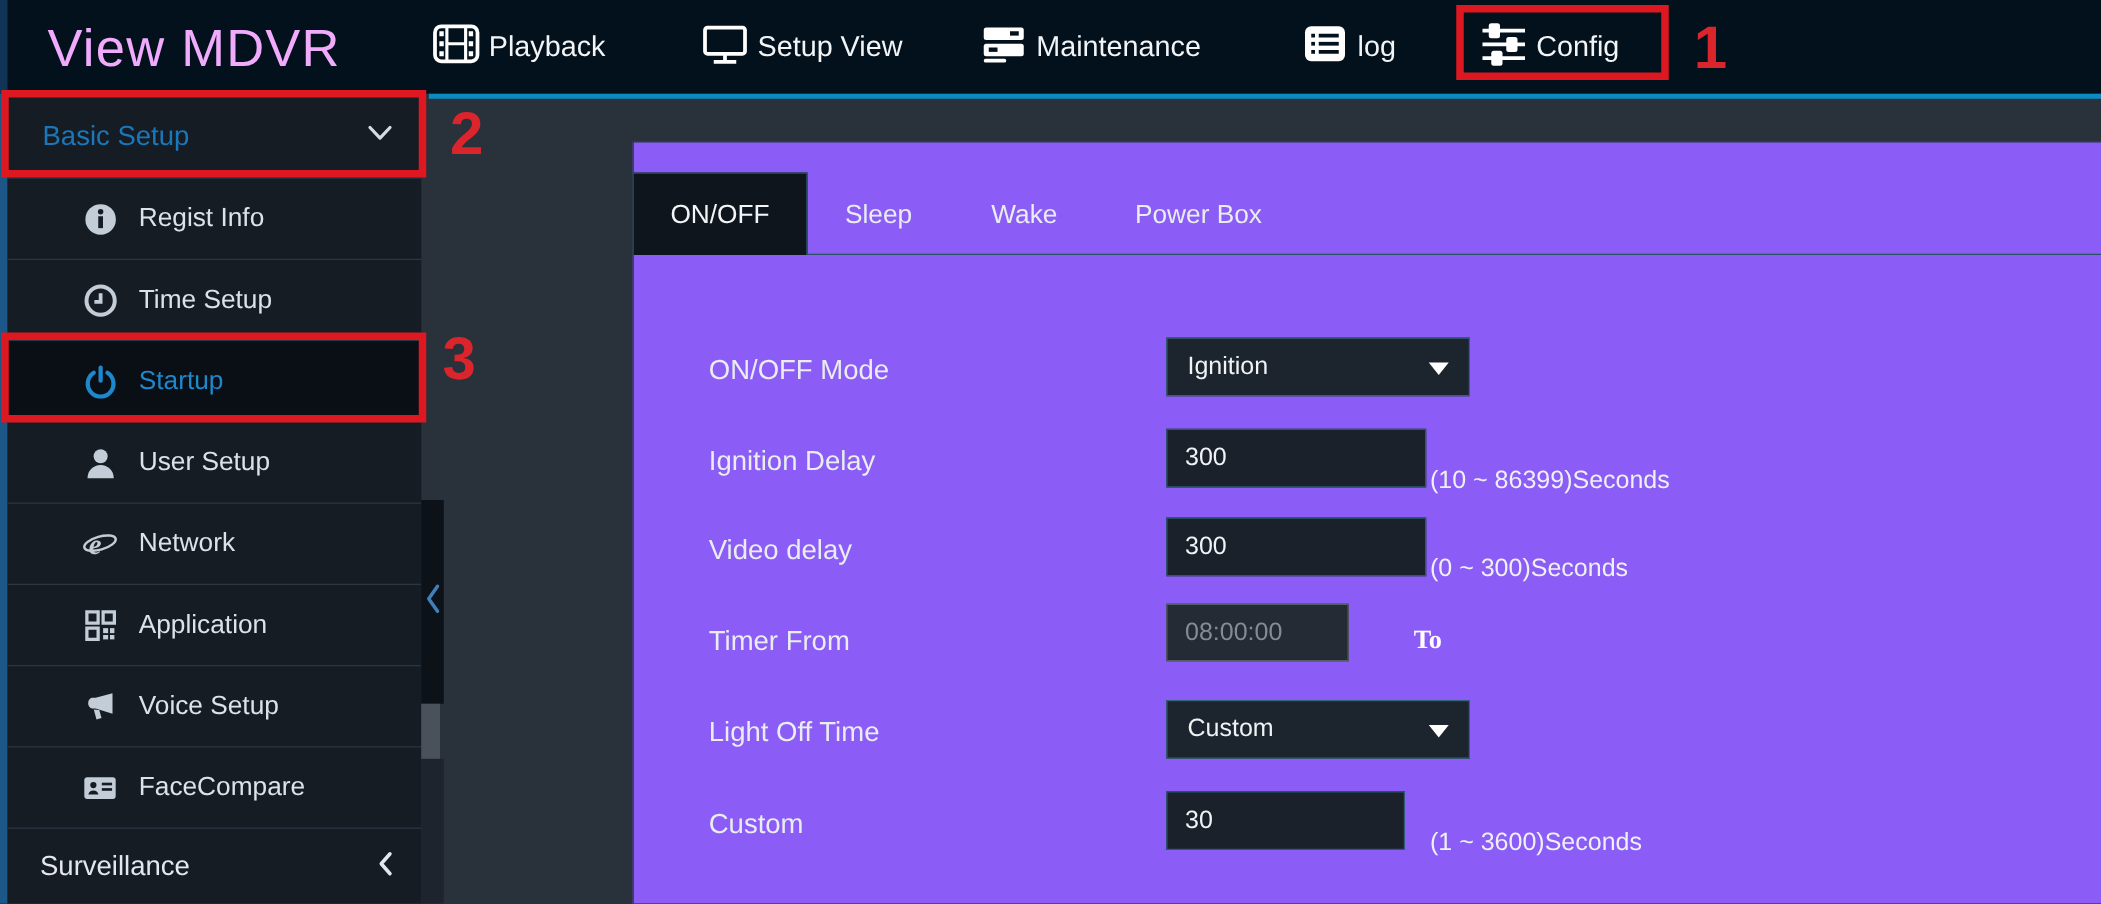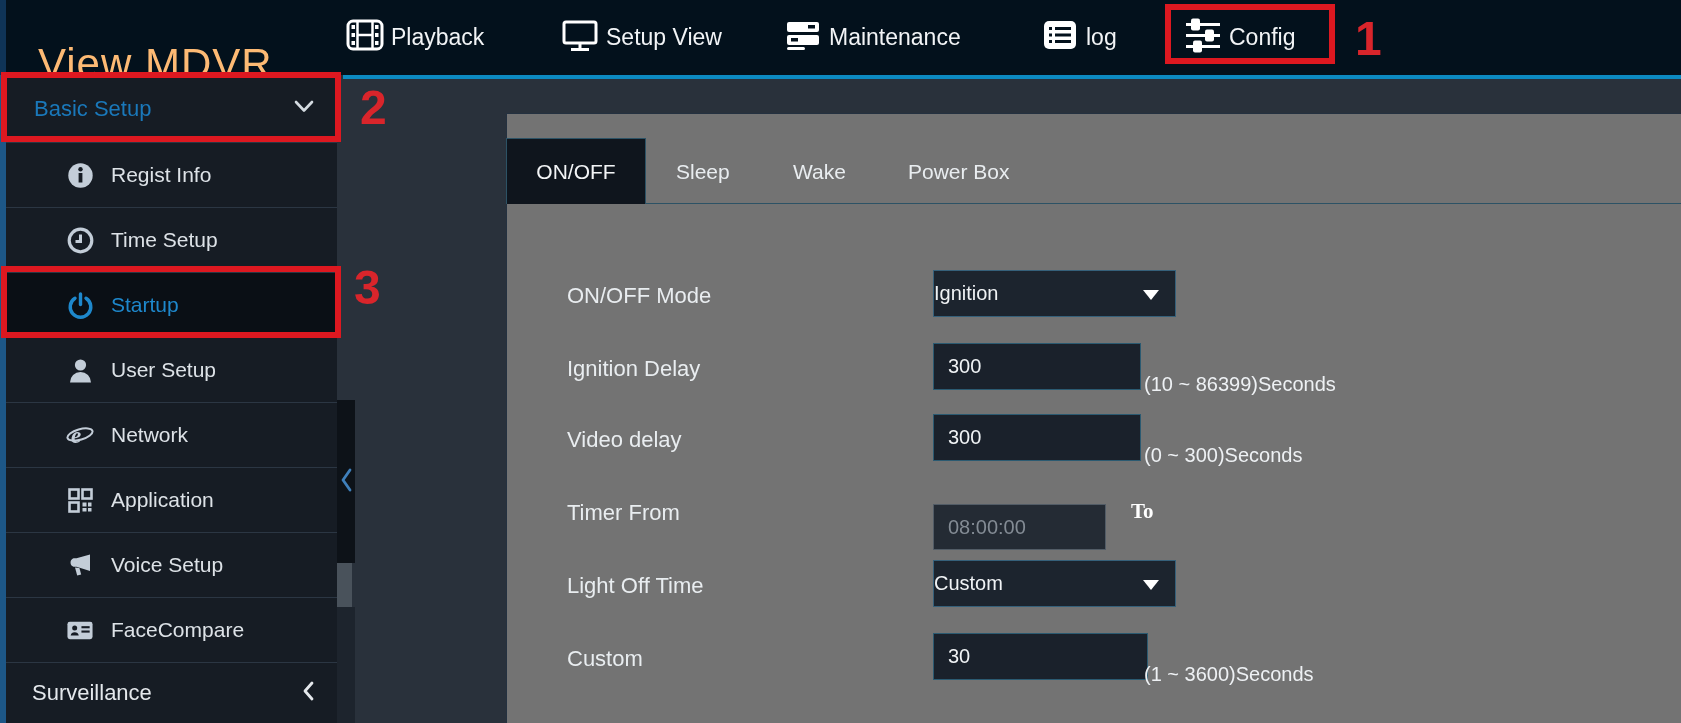--- a/index.html
+++ b/index.html
@@ -8,21 +8,21 @@
     background:#29313b;font-family:"Liberation Sans",sans-serif;
     -webkit-font-smoothing:antialiased;
   }
   .abs{position:absolute;}
 
   
   .topbar{left:0;top:0;width:1681px;height:75px;background:#03111c;}
   .cyanline{left:343px;top:75px;width:1338px;height:4px;background:#0c8ac1;}
   .leftstrip-top{left:0;top:0;width:6px;height:75px;background:#0f3457;}
   .leftstrip{left:0;top:75px;width:6px;height:648px;background:#1d5787;}
-  .logo{left:38px;top:15px;font-size:42px;font-weight:500;color:#fdba74;letter-spacing:1px;margin-top:25px;}
+  .logo{left:38px;top:15px;font-size:42px;font-weight:500;color:#f0abfc;letter-spacing:1px;}
   .navitem{top:0;height:75px;display:flex;align-items:center;gap:6px;color:#f2f4f6;font-size:23px;cursor:pointer;}
   .nav-playback{left:345px;} .nav-liveview{left:560px;} .nav-maintenance{left:783px;}
   .nav-log{left:1040px;} .nav-config{left:1183px;}
 
   
   .sidebar{left:6px;top:75px;width:331px;height:648px;background:#161c24;}
   .srow{box-sizing:border-box;border-bottom:1px solid #2b3643;display:flex;align-items:center;}
   .sheader{height:68px;padding:0 22px 0 28px;justify-content:space-between;cursor:pointer;}
   .sheader .hlabel{font-size:22px;color:#1a78ba;}
   .sitem{height:65px;padding-left:60px;gap:17px;color:#dde2e7;font-size:21px;cursor:pointer;}
@@ -30,37 +30,37 @@
   .sitem-active{background:#0a0f15;color:#1e88cc;}
   .sfooter{height:60px;padding:0 22px 0 26px;justify-content:space-between;cursor:pointer;border-bottom:none;}
   .sfooter .hlabel{font-size:22px;color:#e4e8ec;}
 
   
   .collapse-tab{left:337px;top:400px;width:18px;height:163px;background:#0d1218;display:flex;align-items:center;justify-content:center;cursor:pointer;}
   .scroll-thumb{left:337px;top:563px;width:15px;height:44px;background:#49525b;}
   .scroll-track{left:337px;top:607px;width:18px;height:116px;background:#1d242d;}
 
   
-  .panel{left:506px;top:113px;width:1175px;height:610px;background:#737373;
+  .panel{left:506px;top:113px;width:1175px;height:610px;background:#8b5cf6;
          border-top:1px solid #243140;border-left:1px solid #243140;box-sizing:border-box;}
   .tab-active{left:-1px;top:24px;width:140px;height:66px;background:#0f151d;
       border:1px solid #2c5265;border-bottom:none;box-sizing:border-box;
       display:flex;align-items:center;justify-content:center;
       color:#f2f4f6;font-size:21px;cursor:pointer;}
   .tabline{left:139px;top:89px;right:0;height:1px;background:#2c5265;}
   .tab-label{top:46px;color:#e9edf0;font-size:21px;cursor:pointer;}
   .tab-sleep{left:169px;} .tab-wake{left:286px;} .tab-powerbox{left:401px;}
 
   
   .flabel{left:60px;color:#e9edf0;font-size:22px;}
   .tinput{box-sizing:border-box;height:47px;background:#1a212b;border:1px solid #2b5a71;
           color:#f0f3f5;font-size:20px;padding:0 0 0 14px;font-family:"Liberation Sans",sans-serif;outline:none;}
   .tinput:disabled,.tinput.dis{background:#242b34;border:1px solid #525c66;color:#838b94;}
   .tselect{box-sizing:border-box;width:243px;height:47px;background:#1c242e;border:1px solid #35607a;
-           display:flex;align-items:center;color:#f0f3f5;font-size:20px;cursor:pointer;}
+           display:flex;align-items:center;padding-left:16px;color:#f0f3f5;font-size:20px;cursor:pointer;}
   .caret{position:absolute;right:16px;top:19px;width:0;height:0;
          border-left:8px solid transparent;border-right:8px solid transparent;border-top:10px solid #ffffff;}
   .hint{left:637px;color:#eef1f4;font-size:20px;font-weight:500;margin-top:18px;}
   .tolabel{left:624px;color:#ffffff;font-size:21px;font-weight:700;}
 
   
   .redbox{border:6px solid #dd1820;box-sizing:border-box;z-index:60;pointer-events:none;}
   .rednum{color:#d9252b;font-size:48px;font-weight:700;z-index:60;line-height:1;}
   .box-config{left:1165px;top:4px;width:170px;height:60px;}
   .box-basic{left:1px;top:72px;width:340px;height:70px;}
@@ -288,31 +288,31 @@
 
     <span class="abs flabel" style="top:242px;">Ignition Delay</span>
     <input class="abs tinput" style="left: 426px; top: 229px; width: 208px;" value="300">
     <span class="abs hint" style="top:241px;">(10 ~ 86399)Seconds</span>
 
     <span class="abs flabel" style="top:313px;">Video delay</span>
     <input class="abs tinput" style="left: 426px; top: 300px; width: 208px;" value="300">
     <span class="abs hint" style="top:312px;">(0 ~ 300)Seconds</span>
 
     <span class="abs flabel" style="top:386px;">Timer From</span>
-    <input class="abs tinput dis" style="left: 426px; top: 390px; width: 173px; height: 46px;" disabled="" value="08:00:00">
+    <input class="abs tinput dis" style="left: 426px; top: 369px; width: 146px; height: 46px;" disabled="" value="08:00:00">
     <span class="abs tolabel" style="top:385px;font-family:Liberation Serif, serif;">To</span>
 
     <span class="abs flabel" style="top:459px;">Light Off Time</span>
     <div class="abs tselect" style="left:426px;top:446px;">
       <span>Custom</span>
       <span class="caret"></span>
     </div>
 
     <span class="abs flabel" style="top:532px;">Custom</span>
-    <input class="abs tinput" style="left: 426px; top: 519px; width: 215px;" value="30">
+    <input class="abs tinput" style="left: 426px; top: 519px; width: 191px;" value="30">
     <span class="abs hint" style="top:531px;">(1 ~ 3600)Seconds</span>
   </div>
 
   <div class="abs redbox box-config"></div>
   <div class="abs rednum num1">1</div>
   <div class="abs redbox box-basic"></div>
   <div class="abs rednum num2">2</div>
   <div class="abs redbox box-startup"></div>
   <div class="abs rednum num3">3</div>
 

